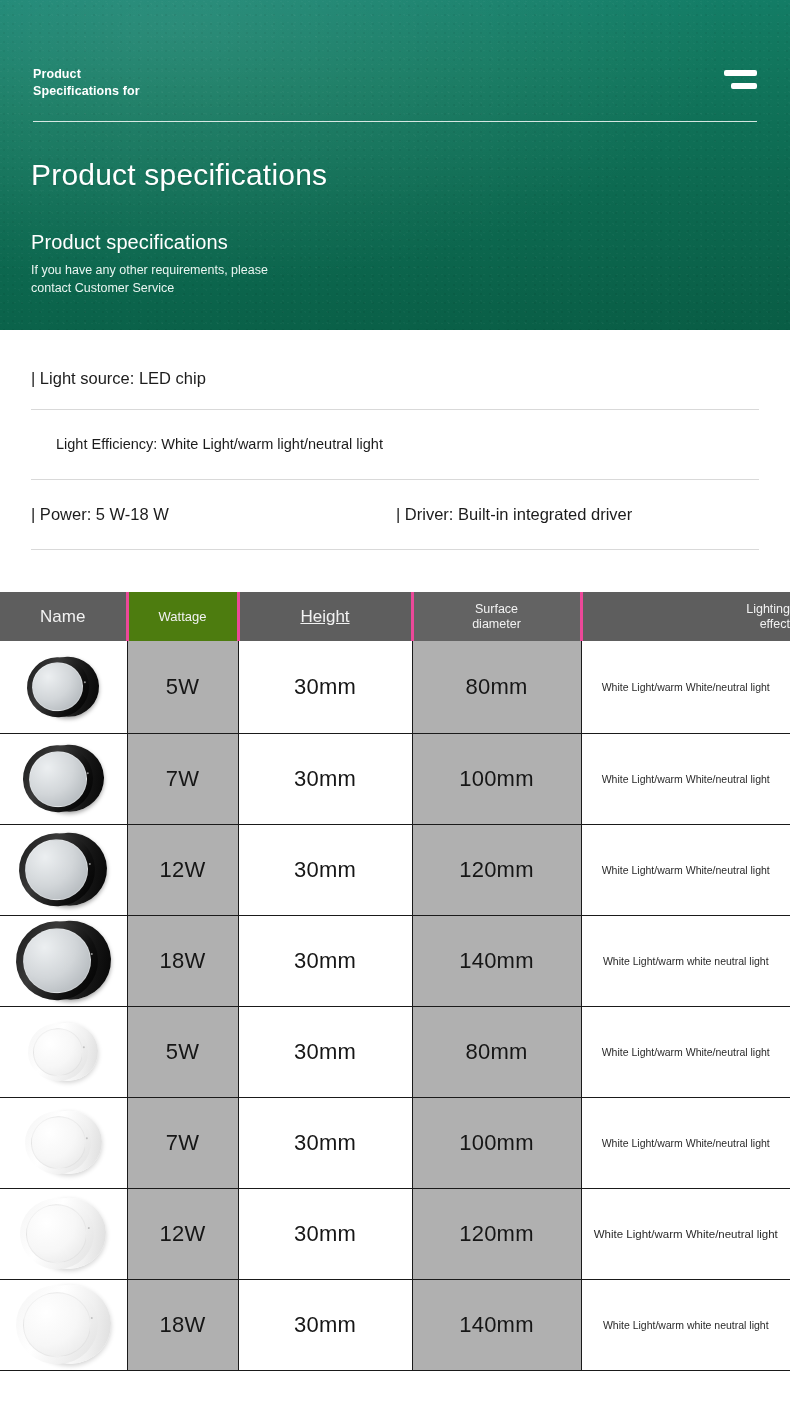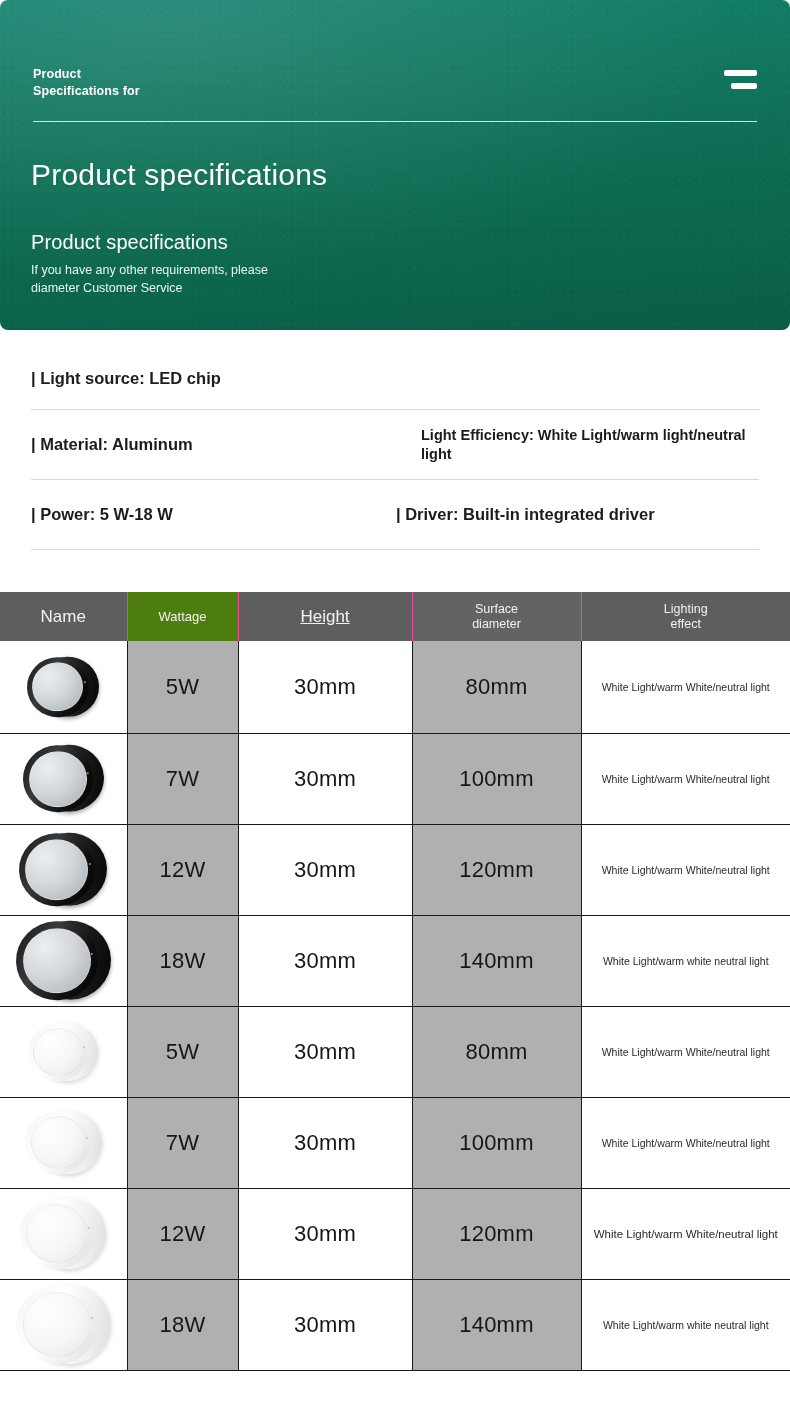--- a/index.html
+++ b/index.html
@@ -14,21 +14,20 @@
 
   
   .hero {
     position: relative;
     width: 790px;
     height: 330px;
     background:
       radial-gradient(ellipse 900px 420px at 22% 8%, rgba(255,255,255,0.10), rgba(255,255,255,0) 62%),
       linear-gradient(175deg, #158370 0%, #12785f 28%, #0d6a51 60%, #095d45 100%);
     overflow: hidden;
-    border-radius: 8px;
   }
   .hero::after{
     content:"";
     position:absolute; inset:0;
     background-image:
       radial-gradient(circle at 12% 22%, rgba(255,255,255,.035) 0 1px, transparent 1px),
       radial-gradient(circle at 48% 66%, rgba(0,0,0,.05) 0 1px, transparent 1px),
       radial-gradient(circle at 77% 34%, rgba(255,255,255,.03) 0 1px, transparent 1px);
     background-size: 7px 7px, 9px 9px, 11px 11px;
     opacity:.9;
@@ -87,21 +86,21 @@
     border-bottom:1px solid #d9d9d9;
     min-height:70px;
   }
   .spec-row:first-child{ padding-top:18px; min-height:80px; }
   .spec-left{ width:365px; flex:0 0 365px; }
   .spec-right{ flex:1 1 auto; }
   .spec-text{
     color:#1c1c1c;
     font-size:17.5px;
     line-height:1.28;
-    font-weight:700;
+    font-weight:400;
   }
   .spec-text.sm{ font-size:14.5px; line-height:1.3;margin-left:25px; }
   .spec-text.md{ font-size:16.5px; }
 
   
   .tbl-wrap{ position:absolute; top:592px; left:0; width:790px; }
   table.spec-table{
     width:790px;
     border-collapse:collapse;
     table-layout:fixed;
@@ -112,24 +111,24 @@
   table.spec-table col.c-surface { width:169px; }
   table.spec-table col.c-effect  { width:209px; }
 
   thead th{
     background:#5e5e5e;
     color:#f2f2f2;
     font-weight:400;
     height:49px;
     vertical-align:middle;
     text-align:center;
-    border-right:1px solid #ec4899;
+    border-right:3px solid #ec4899;
     line-height:1.16;
   }
-  thead th:last-child{ border-right:none; }
+  thead th:last-child{ border-right:none;text-align:right; }
   thead th.h-name    { font-size:17px; }
   thead th.h-watt    { font-size:13px; background:#4d7c0f; }
   thead th.h-height  { font-size:17px;text-decoration:underline; }
   thead th.h-surface { font-size:12.5px; background:#636363; }
   thead th.h-effect  { font-size:12.5px; }
 
   tbody td{
     border-bottom:1px solid #1a1a1a;
     border-right:1px solid #1a1a1a;
     text-align:center;
@@ -210,37 +209,34 @@
           <i></i>
           <i></i>
         </div>
       </div>
 
       <div class="hero-rule"></div>
 
       <h1 class="hero-title">Product specifications</h1>
       <h2 class="hero-sub">Product specifications</h2>
       <p class="hero-note">If you have any other requirements, please
-diameter Customer Service</p>
+contact Customer Service</p>
 
     </div>
   </section>
 
   <section class="specs">
 
     <div class="spec-row">
       <div class="spec-left">
         <div class="spec-text md">| Light source: LED chip</div>
       </div>
     </div>
 
     <div class="spec-row">
-      <div class="spec-left">
-        <div class="spec-text md">| Material: Aluminum</div>
-      </div>
       <div class="spec-right">
         <div class="spec-text sm">Light Efficiency: White Light/warm light/neutral light</div>
       </div>
     </div>
 
     <div class="spec-row">
       <div class="spec-left">
         <div class="spec-text md">| Power: 5 W-18 W</div>
       </div>
       <div class="spec-right">

